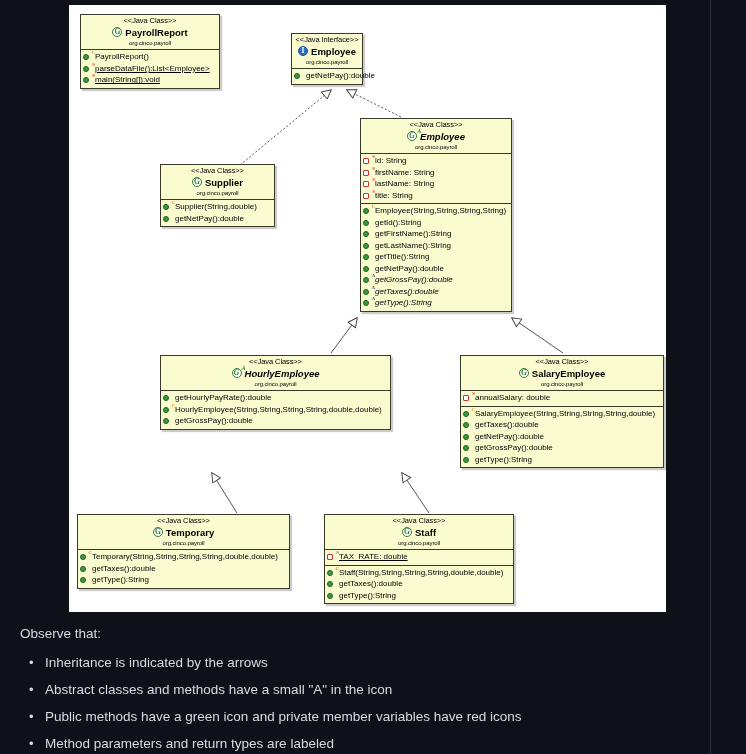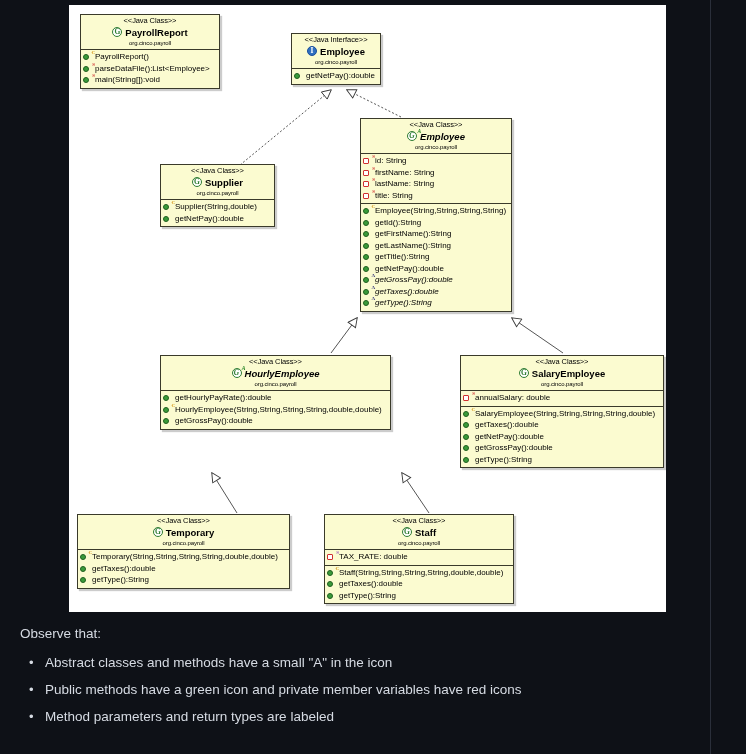--- a/index.html
+++ b/index.html
@@ -64,21 +64,21 @@
 
   .row {
     display: flex; align-items: center;
     white-space: nowrap;
     line-height: 11.5px; height: 11.5px;
     font-size: 8px;
     text-align: center;
   }
   .row .txt { display: inline-block; }
   .row .txt.abstract { font-style: italic; }
-  .row .txt.static { }
+  .row .txt.static { text-decoration: underline; }
 
   
   .ico {
     position: relative;
     width: 10px; height: 10px;
     margin-right: 2px; flex: 0 0 10px;
   }
   .ico .dot {
     position: absolute; left: 0px; top: 2px;
     width: 6px; height: 6px; border-radius: 50%;
@@ -195,21 +195,21 @@
         <div class="row">
           <span class="ico meth">
               <span class="dot"></span>
               <span class="badge s">S</span>
             </span>
           <span class="txt static">main(String[]):void</span>
         </div>
       </div>
     </div>
 
-    <div class="umlbox" style="left:222px; top:28px; width:90px;">
+    <div class="umlbox" style="left:222px; top:28px; width:72px;">
       <div class="hdr">
         <div class="stereo">&lt;&lt;Java Interface&gt;&gt;</div>
         <div class="cname">
           <span class="cico iface">
             <span class="ring"></span><span class="ch">I</span>
           </span><span>Employee</span>
         </div>
         <div class="pkg">org.cinco.payroll</div>
       </div>
       <div class="sect">
@@ -511,19 +511,20 @@
             <span class="txt">getType():String</span>
           </div>
       </div>
     </div>
 
   </div>
 
   <div id="prose">
     <p class="lead">Observe that:</p>
     <ul>
+      <li>Inheritance is indicated by the arrows</li>
       <li>Abstract classes and methods have a small "A" in the icon</li>
       <li>Public methods have a green icon and private member variables have red icons</li>
       <li>Method parameters and return types are labeled</li>
     </ul>
   </div>
 
 </div>
 
 </body></html>

